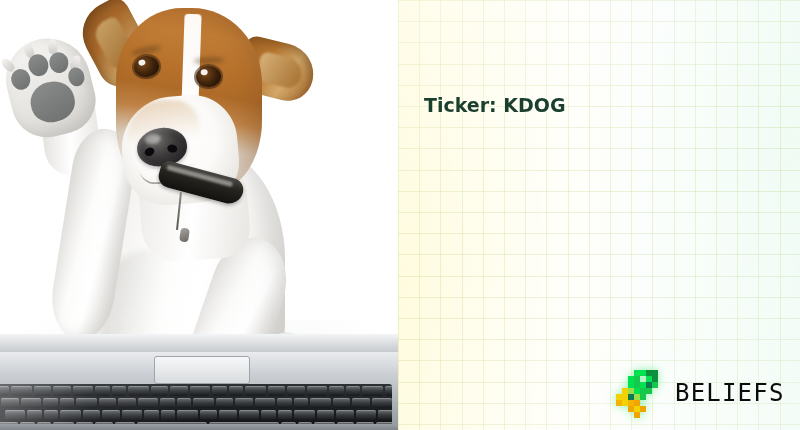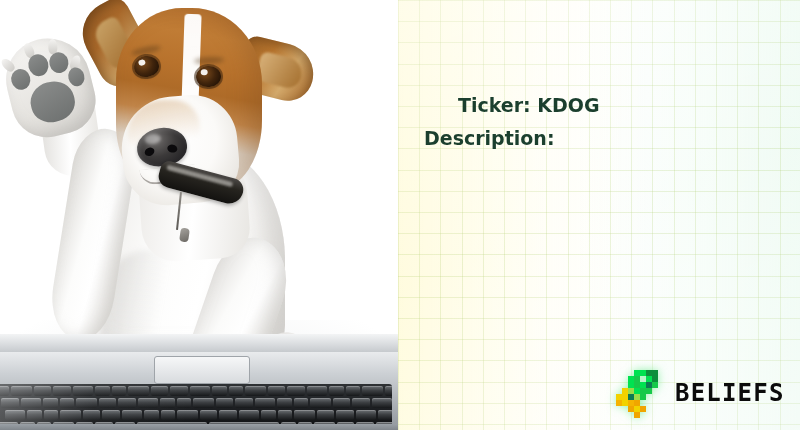--- a/index.html
+++ b/index.html
@@ -415,41 +415,41 @@
   .meta-line {
     position: absolute;
     left: 26px;
     font-family: "DejaVu Sans", sans-serif;
     font-size: 19px;
     font-weight: 700;
     color: #1b3f2e;
     line-height: 1;
     white-space: nowrap;
   }
-  .meta-line.ticker { top: 96px; margin-left: 34px; }
+  .meta-line.ticker { top: 96px; }
   .meta-line.description { top: 129px; }
 
   
   .brand {
     position: absolute;
     left: 218px; bottom: 12px;
     display: flex;
     align-items: center;
     gap: 9px;
   }
   .brand-mark {
     position: relative;
     width: 50px; height: 50px;
     filter: drop-shadow(0 0 5px rgba(70,230,110,0.55));
   }
   .px { position: absolute; }
   .brand-text {
     font-family: "DejaVu Sans Mono", monospace;
     font-size: 24px;
-    font-weight: 700;
+    font-weight: 400;
     letter-spacing: 1.2px;
     color: #0b0b0b;
     line-height: 1;
   }
 </style>
 </head>
 <body>
 
 <div id="card">
 
@@ -619,21 +619,20 @@
   <div id="info-pane">
     <div class="grid-lines"></div>
     <div class="grid-warm"></div>
     <div class="grid-cool"></div>
     <div class="grid-wash"></div>
 
     <div class="info-content">
 
       <div class="meta-line ticker">Ticker: KDOG</div>
 
-      <div class="meta-line description">Description:</div>
 
       <div class="brand">
         <div class="brand-mark" id="brand-mark">
             <div class="px" style="left: 18px; top: 2px; width: 6px; height: 6px; background: rgb(0, 226, 80);"></div>
             <div class="px" style="left: 24px; top: 2px; width: 6px; height: 6px; background: rgb(0, 226, 80);"></div>
             <div class="px" style="left: 30px; top: 2px; width: 6px; height: 6px; background: rgb(13, 143, 60);"></div>
             <div class="px" style="left: 36px; top: 2px; width: 6px; height: 6px; background: rgb(13, 143, 60);"></div>
             <div class="px" style="left: 12px; top: 8px; width: 6px; height: 6px; background: rgb(0, 226, 80);"></div>
             <div class="px" style="left: 18px; top: 8px; width: 6px; height: 6px; background: rgb(23, 201, 74);"></div>
             <div class="px" style="left: 24px; top: 8px; width: 6px; height: 6px; background: rgb(182, 245, 200);"></div>

